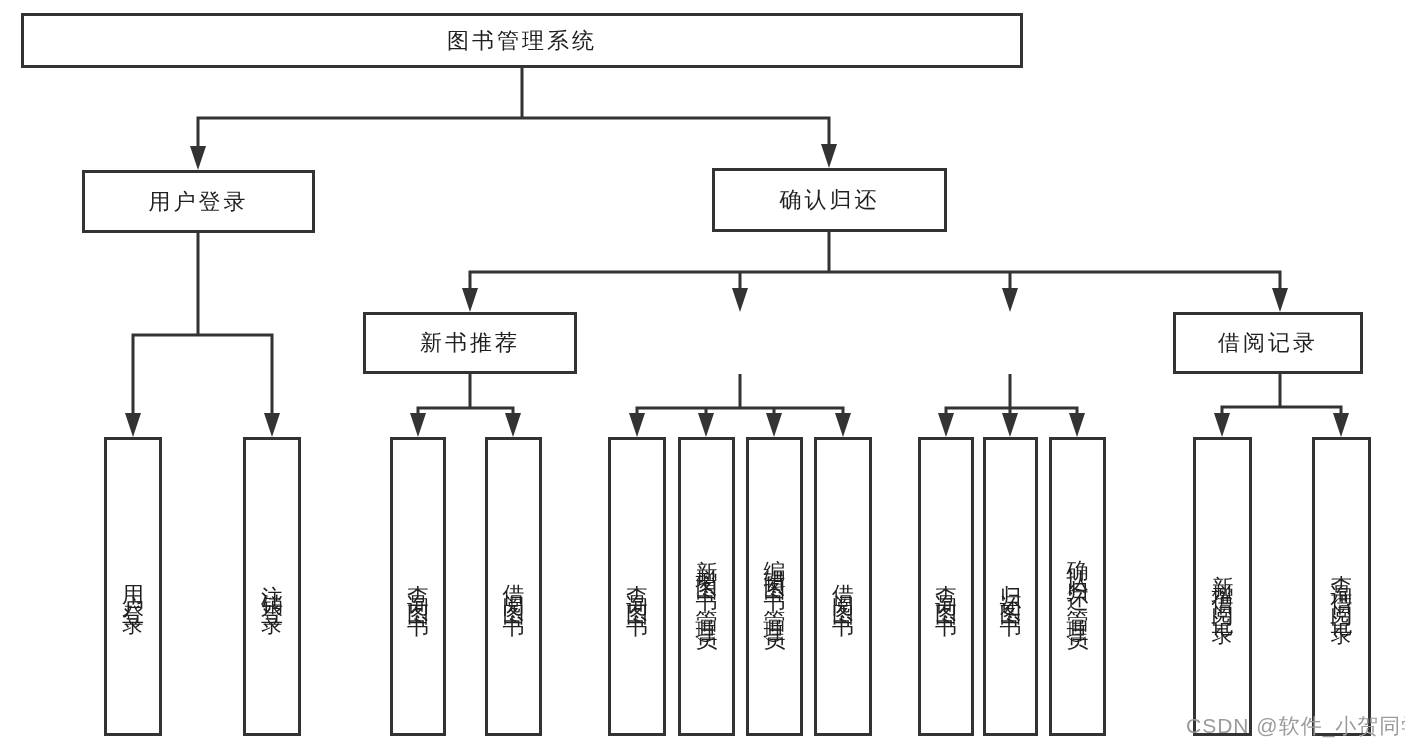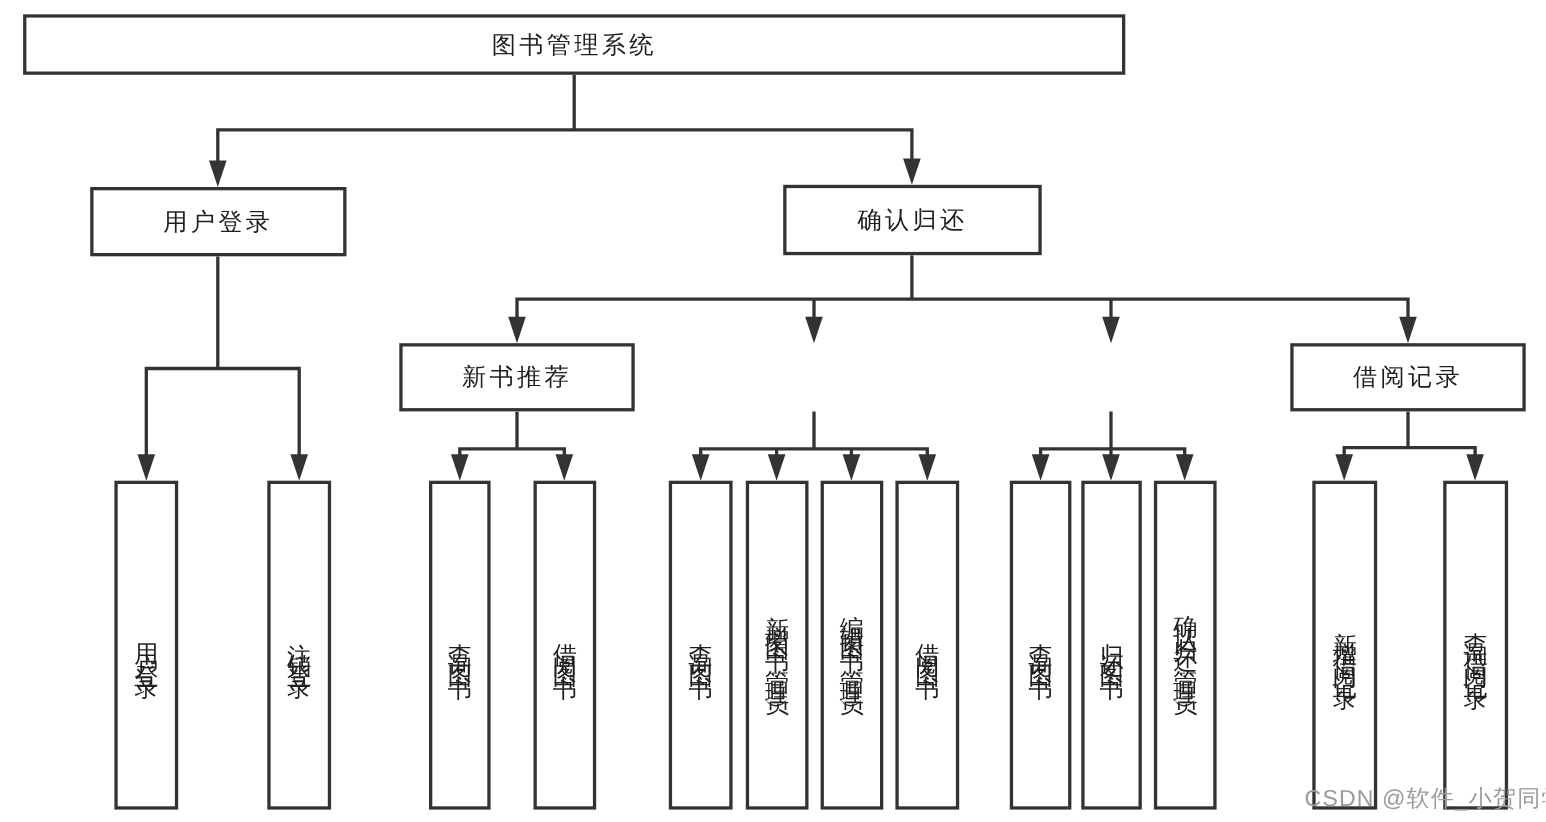--- a/index.html
+++ b/index.html
@@ -92,21 +92,21 @@
   <div class="node h" style="left:82px;top:170px;width:233px;height:63px">
     <span>用户登录</span>
   </div>
   <div class="node h" style="left:712px;top:168px;width:235px;height:64px">
     <span>确认归还</span>
   </div>
 
   <div class="node h" style="left:363px;top:312px;width:214px;height:62px">
     <span>新书推荐</span>
   </div>
-  <div class="node h" style="left:1173px;top:312px;width:214px;height:62px">
+  <div class="node h" style="left:1173px;top:312px;width:190px;height:62px">
     <span>借阅记录</span>
   </div>
 
   <div class="node v" style="left:104px;top:437px;width:58px;height:299px">
     <span>用户登录</span>
   </div>
   <div class="node v" style="left:243px;top:437px;width:58px;height:299px">
     <span>注销登录</span>
   </div>
 

